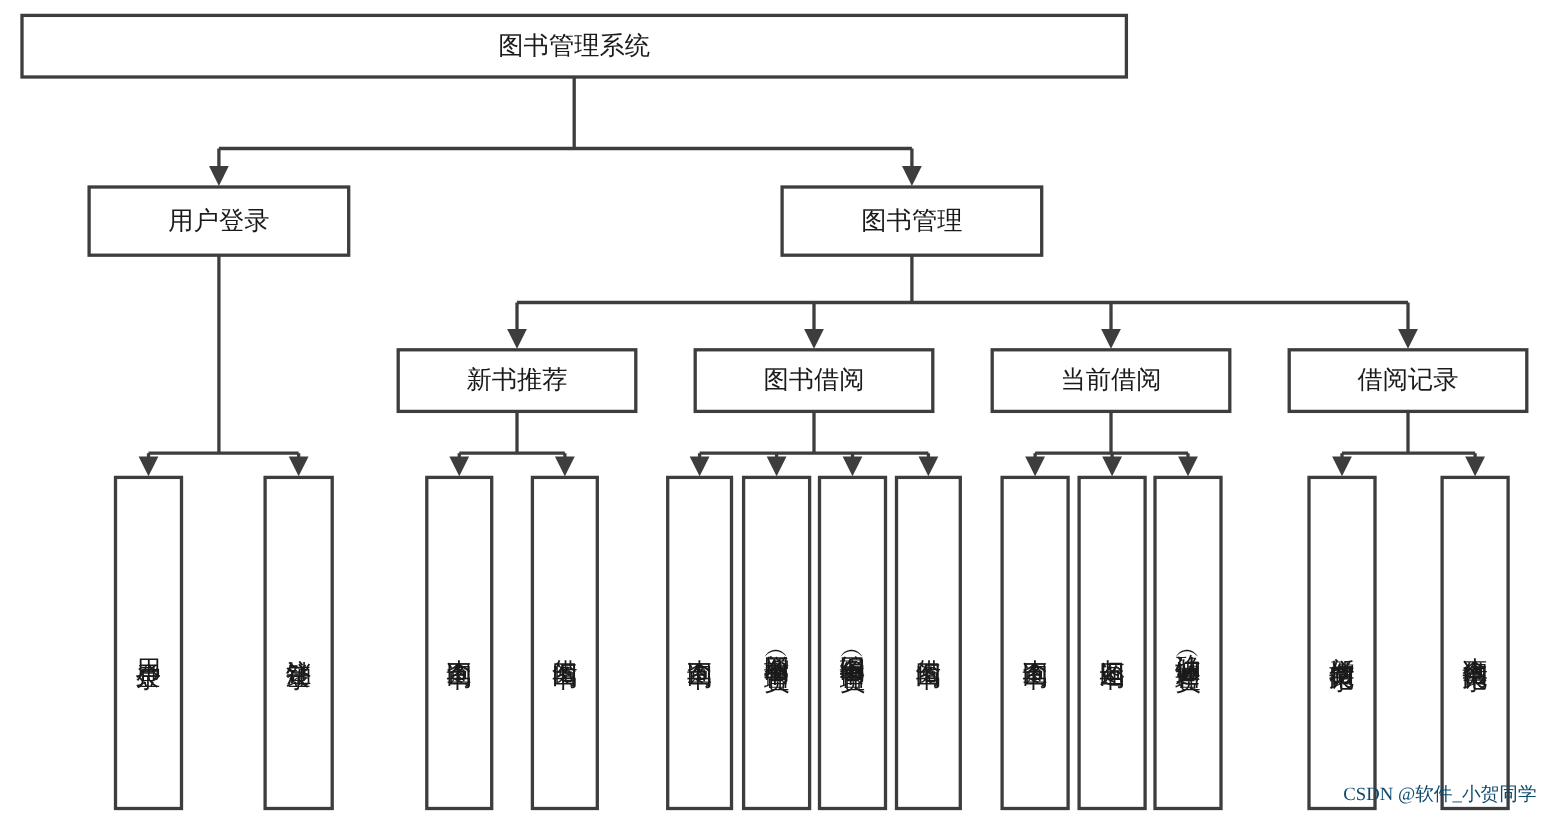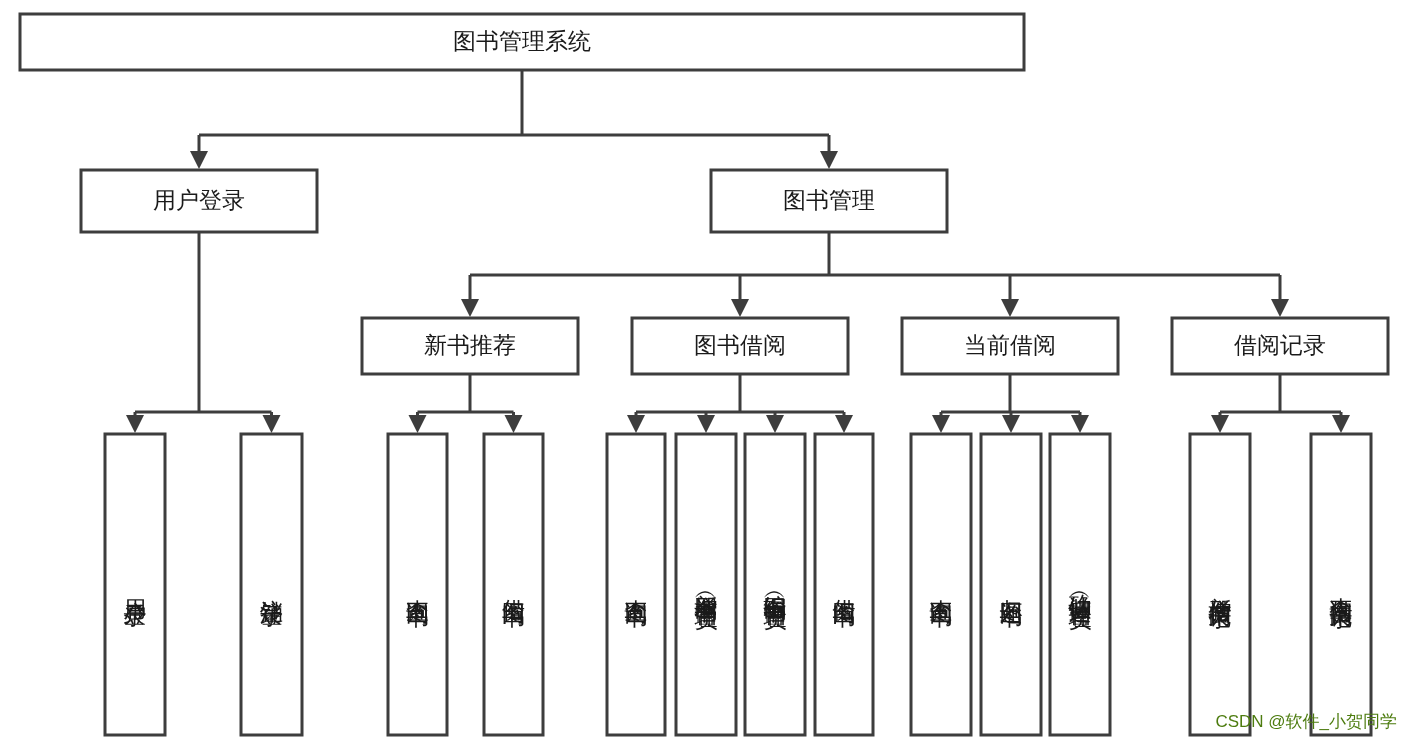--- a/index.html
+++ b/index.html
@@ -26,22 +26,22 @@
     font-size:23px;color:#1a1a1a;
     letter-spacing:2px;
     line-height:1;
     pointer-events:none;
     white-space:nowrap;
   }
   .watermark{
     position:absolute;
     right:8px;bottom:4px;
     font-size:17px;
-    color:#4d7c0f;
-    font-family:Liberation Sans, sans-serif;
+    color:#0c4a6e;
+    font-family:Liberation Serif, serif;
     white-space:nowrap;
   }
 </style>
 </head>
 <body>
 
 <div id="diagram-root">
 
   <svg class="flow" viewBox="0 0 1405 747">
     <defs></defs>

